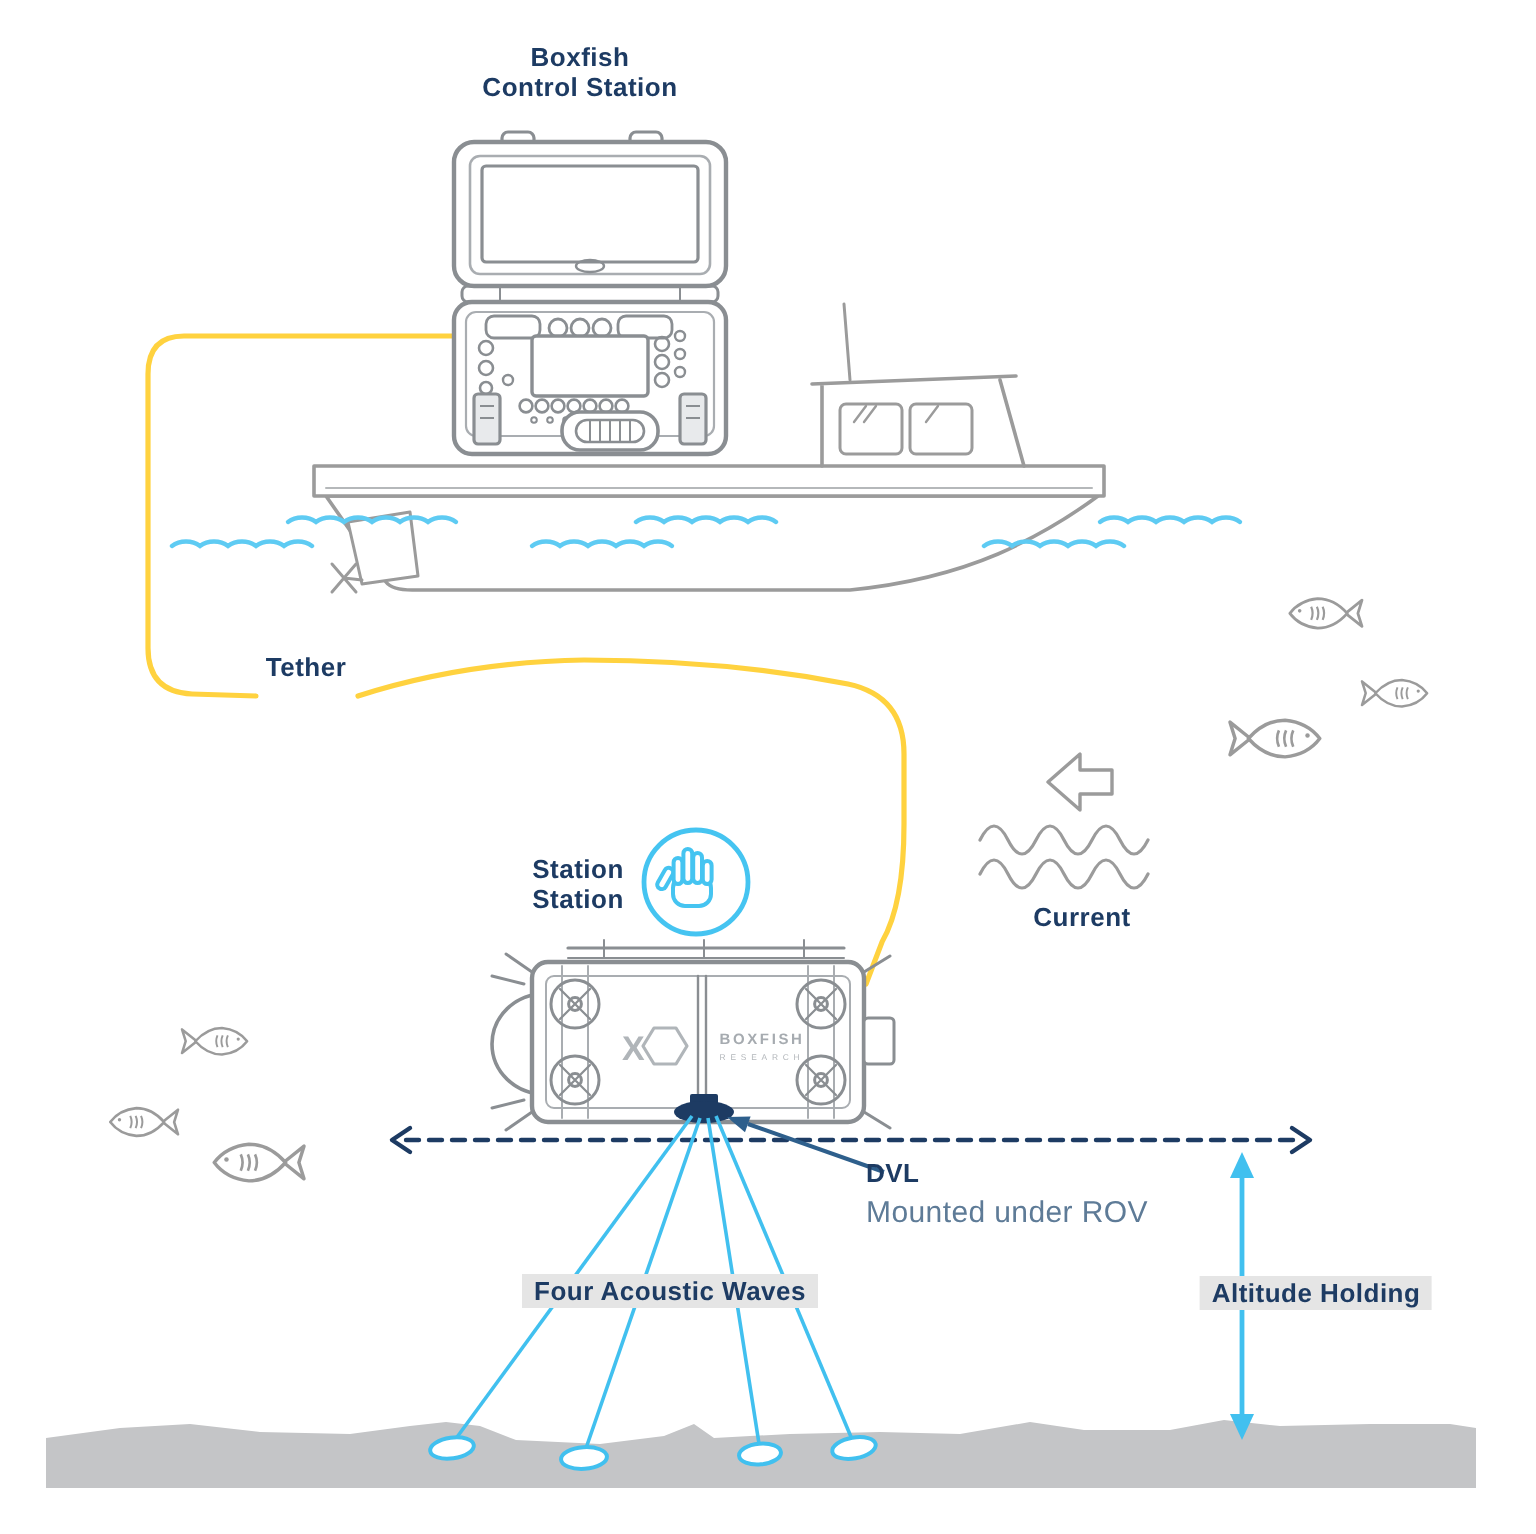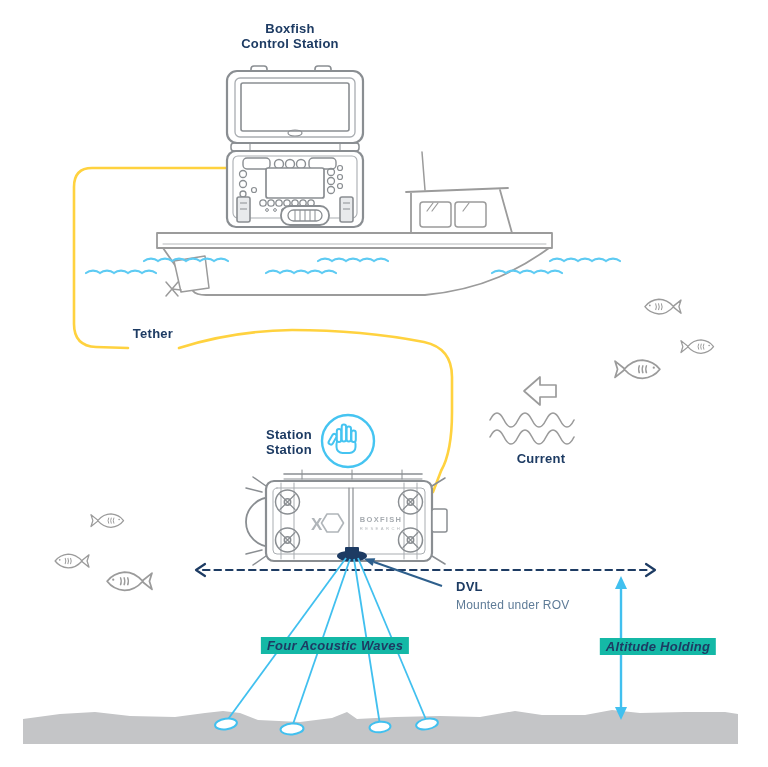--- a/index.html
+++ b/index.html
@@ -2,22 +2,22 @@
 <html><head>
 <meta charset="utf-8">
 <style>
   html,body{margin:0;padding:0;background:#fff;}
   .stage{position:relative;width:768px;height:767px;background:#fff;overflow:hidden;
          font-family:"Liberation Sans",sans-serif;}
   .stage svg{position:absolute;left:0;top:0;}
   .lbl{position:absolute;font-weight:bold;font-size:13px;line-height:15px;
        color:#1d3b63;letter-spacing:.25px;white-space:nowrap;}
   .centered{transform:translateX(-50%);text-align:center;}
-  .whitebg{background:#14b8a6;padding:1px 6px;font-style:italic;}
-  .sub{font-weight:normal;font-size:12px;color:#5e7b97;letter-spacing:.2px;margin-top:4px;text-align:right;}
+  .whitebg{background:#e5e5e5;padding:1px 6px;}
+  .sub{font-weight:normal;font-size:15px;color:#5e7b97;letter-spacing:.2px;margin-top:4px;text-align:right;}
 </style>
 </head>
 <body>
 
 <div class="stage">
 
 <svg width="768" height="767" viewBox="0 0 768 767">
   <defs>
     <g id="fish" stroke="#9b9b9b" stroke-width="1.7" fill="#fff" stroke-linejoin="round">
       <path d="M10 13 L0 5 L2.5 13 L0 21 Z"></path>
@@ -209,21 +209,21 @@
 
 <div class="lbl centered" style="left:153px;top:326px;">Tether</div>
 
 <div class="lbl centered" style="left:289px;top:427px;">
   <span style="display:block">Station</span>
   <span style="display:block">Station</span>
 </div>
 
 <div class="lbl centered" style="left:541px;top:451px;text-align:right;">Current</div>
 
-<div style="position:absolute;left:433px;top:579px;margin-left:23px;">
+<div style="position:absolute;left:433px;top:579px;">
   <div class="lbl" style="position:static;">DVL</div>
   <div class="sub">Mounted under ROV</div>
 </div>
 
 <div class="lbl centered whitebg" style="left:335px;top:637px;">Four Acoustic Waves</div>
 
 <div class="lbl centered whitebg" style="left:622px;top:638px;margin-left:36px;">Altitude Holding</div>
 
 </div>
 

